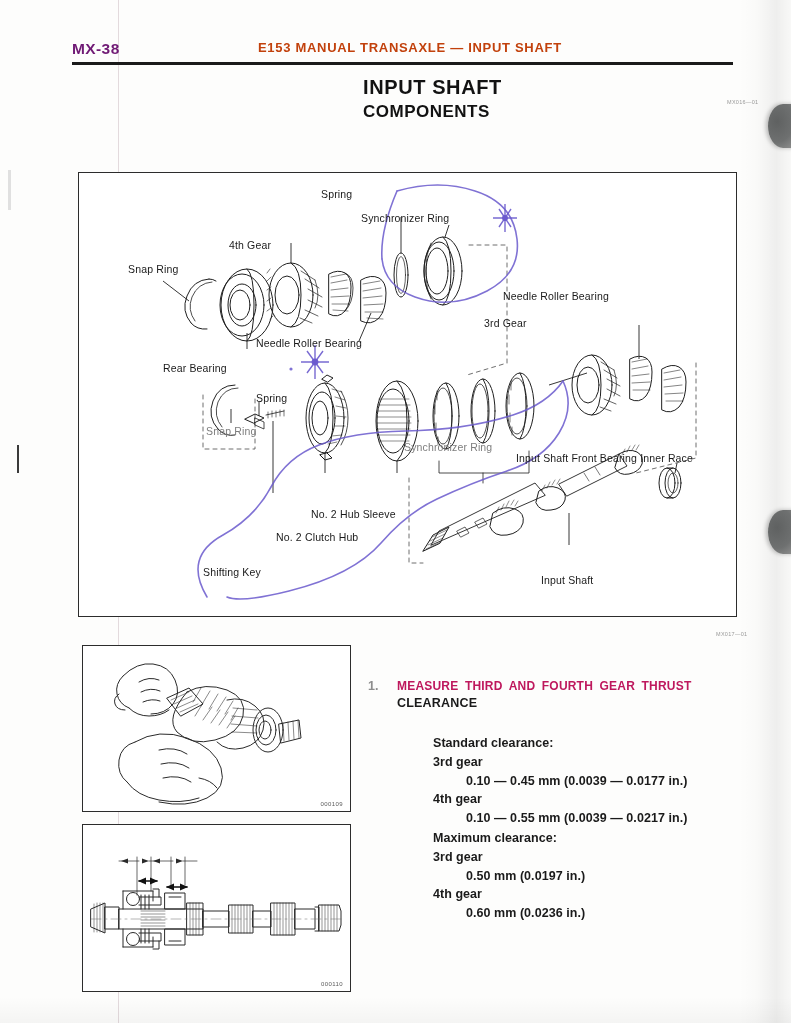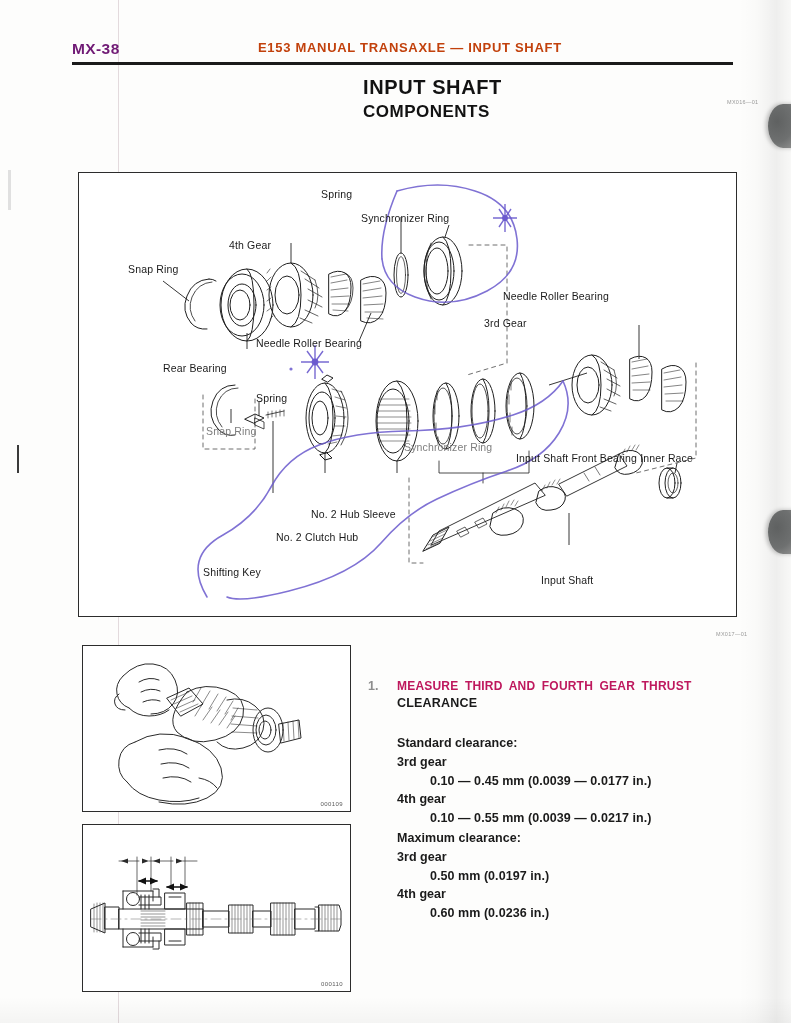--- a/index.html
+++ b/index.html
@@ -168,21 +168,21 @@
     letter-spacing: 0.2px;
   }
   .body-line {
     position: absolute;
     left: 397px;
     font-size: 12.5px;
     color: #1a1a1a;
     letter-spacing: 0.05px;
     white-space: nowrap;
   }
-  .body-line.bold { font-weight: bold; }
+  .body-line.bold { font-weight: bold; margin-left: 36px; }
   .body-line.indent { left: 430px; }
 
   
   .figbox {
     position: absolute;
     left: 82px;
     width: 267px;
     border: 1.4px solid #2c2c2c;
     background: #ffffff;
     overflow: hidden;

